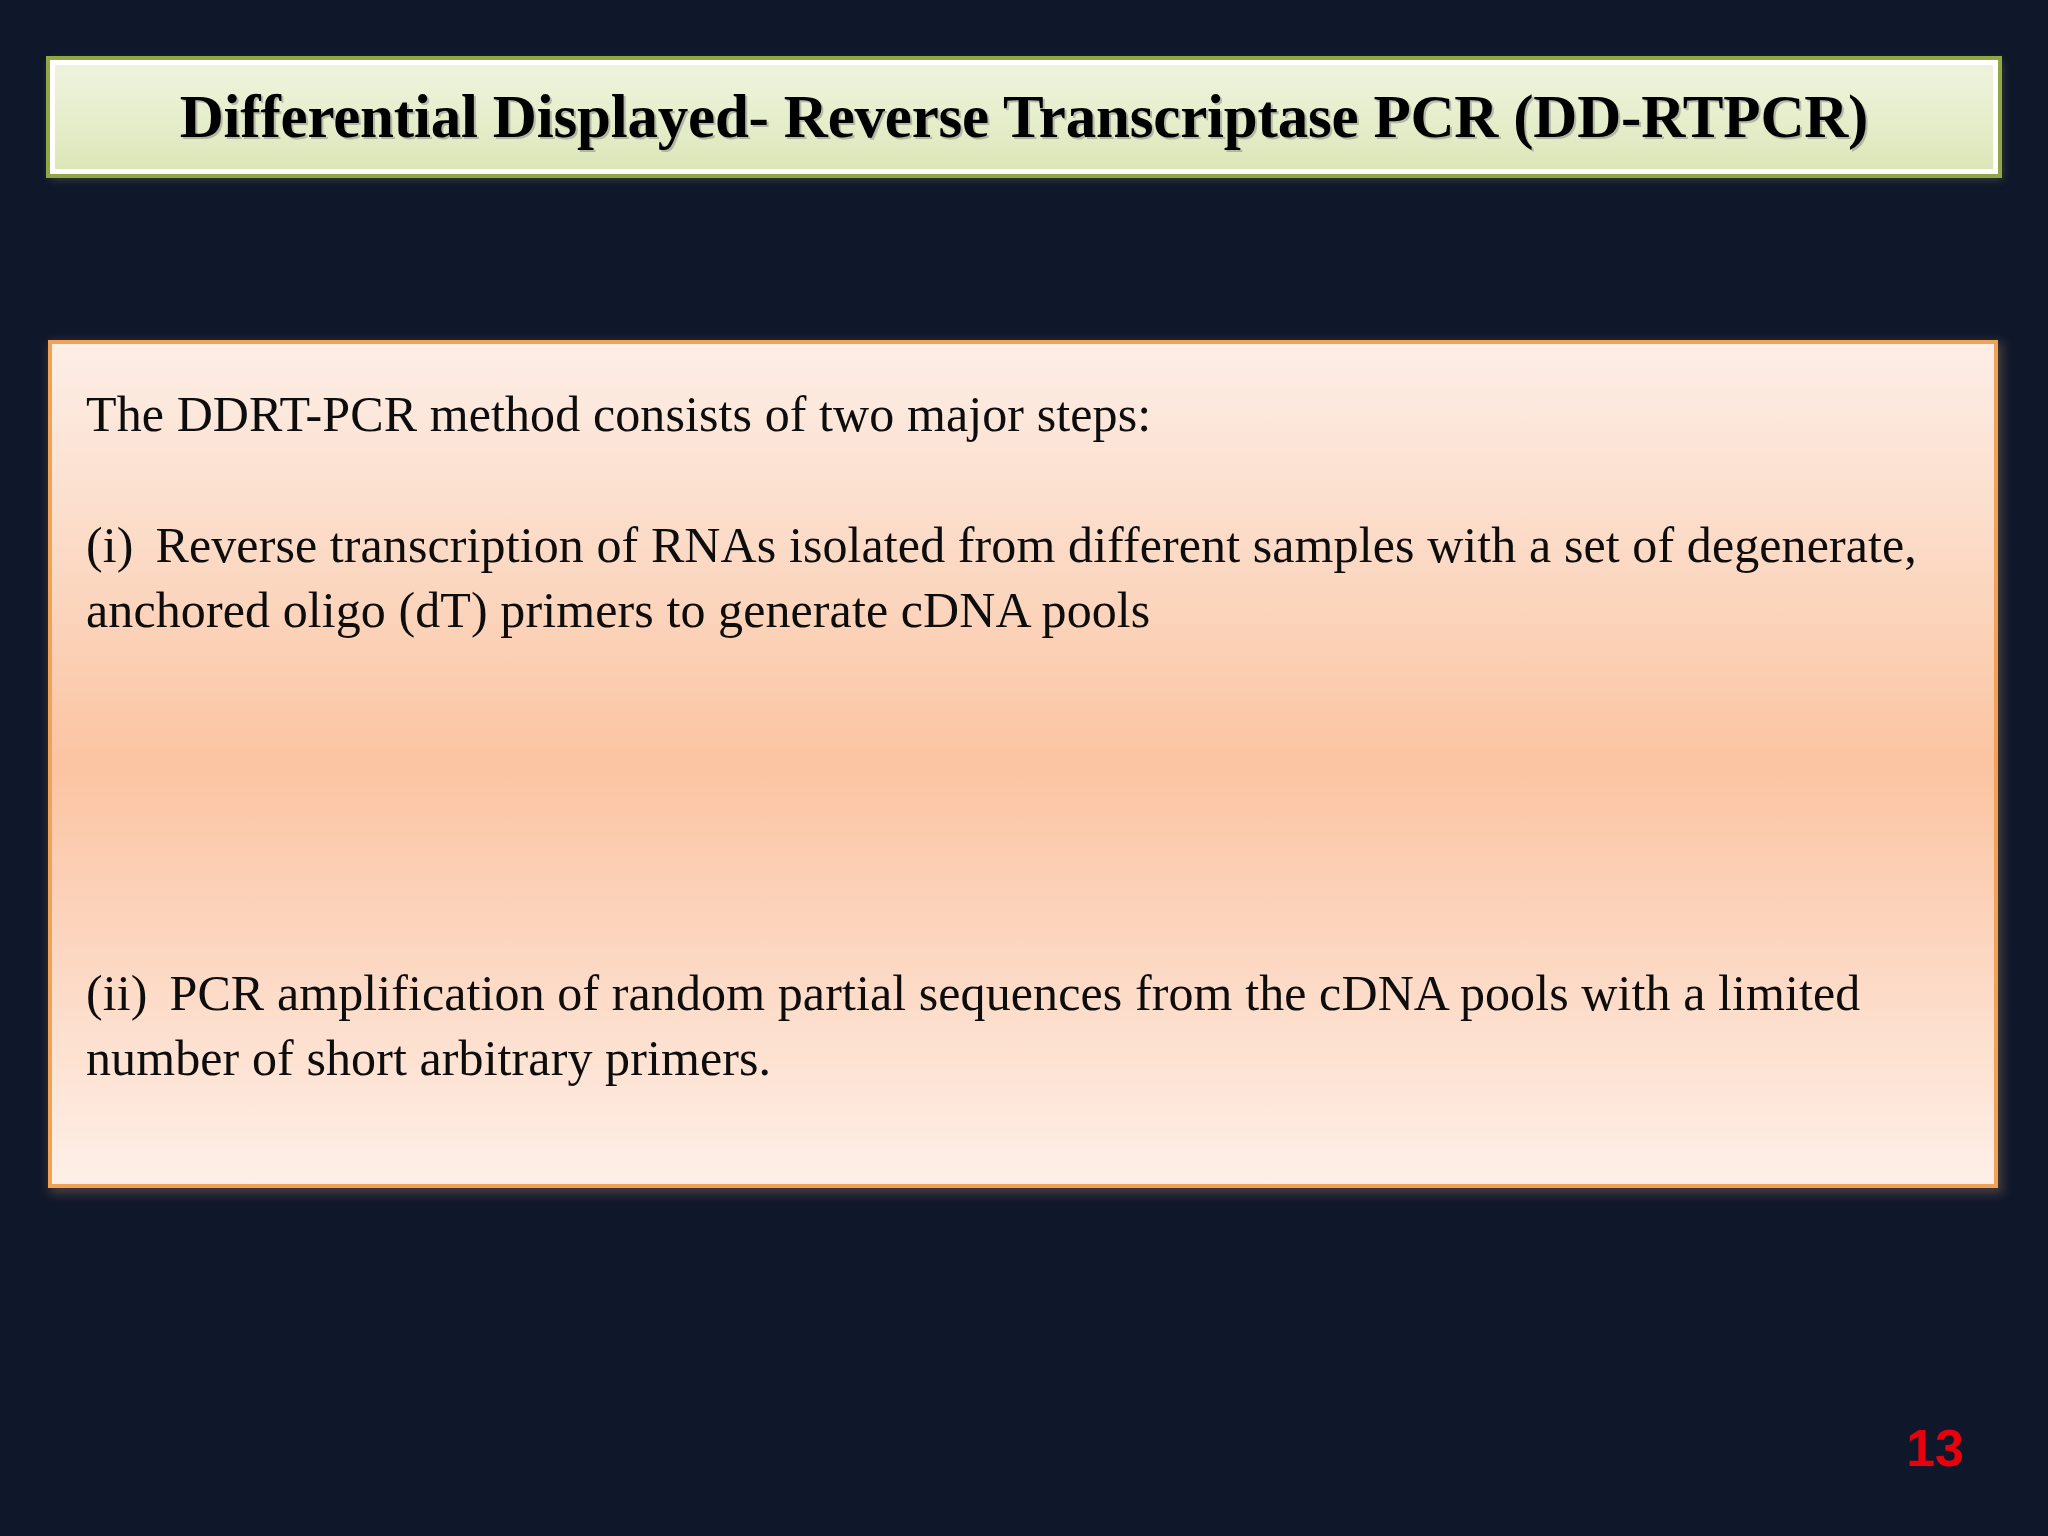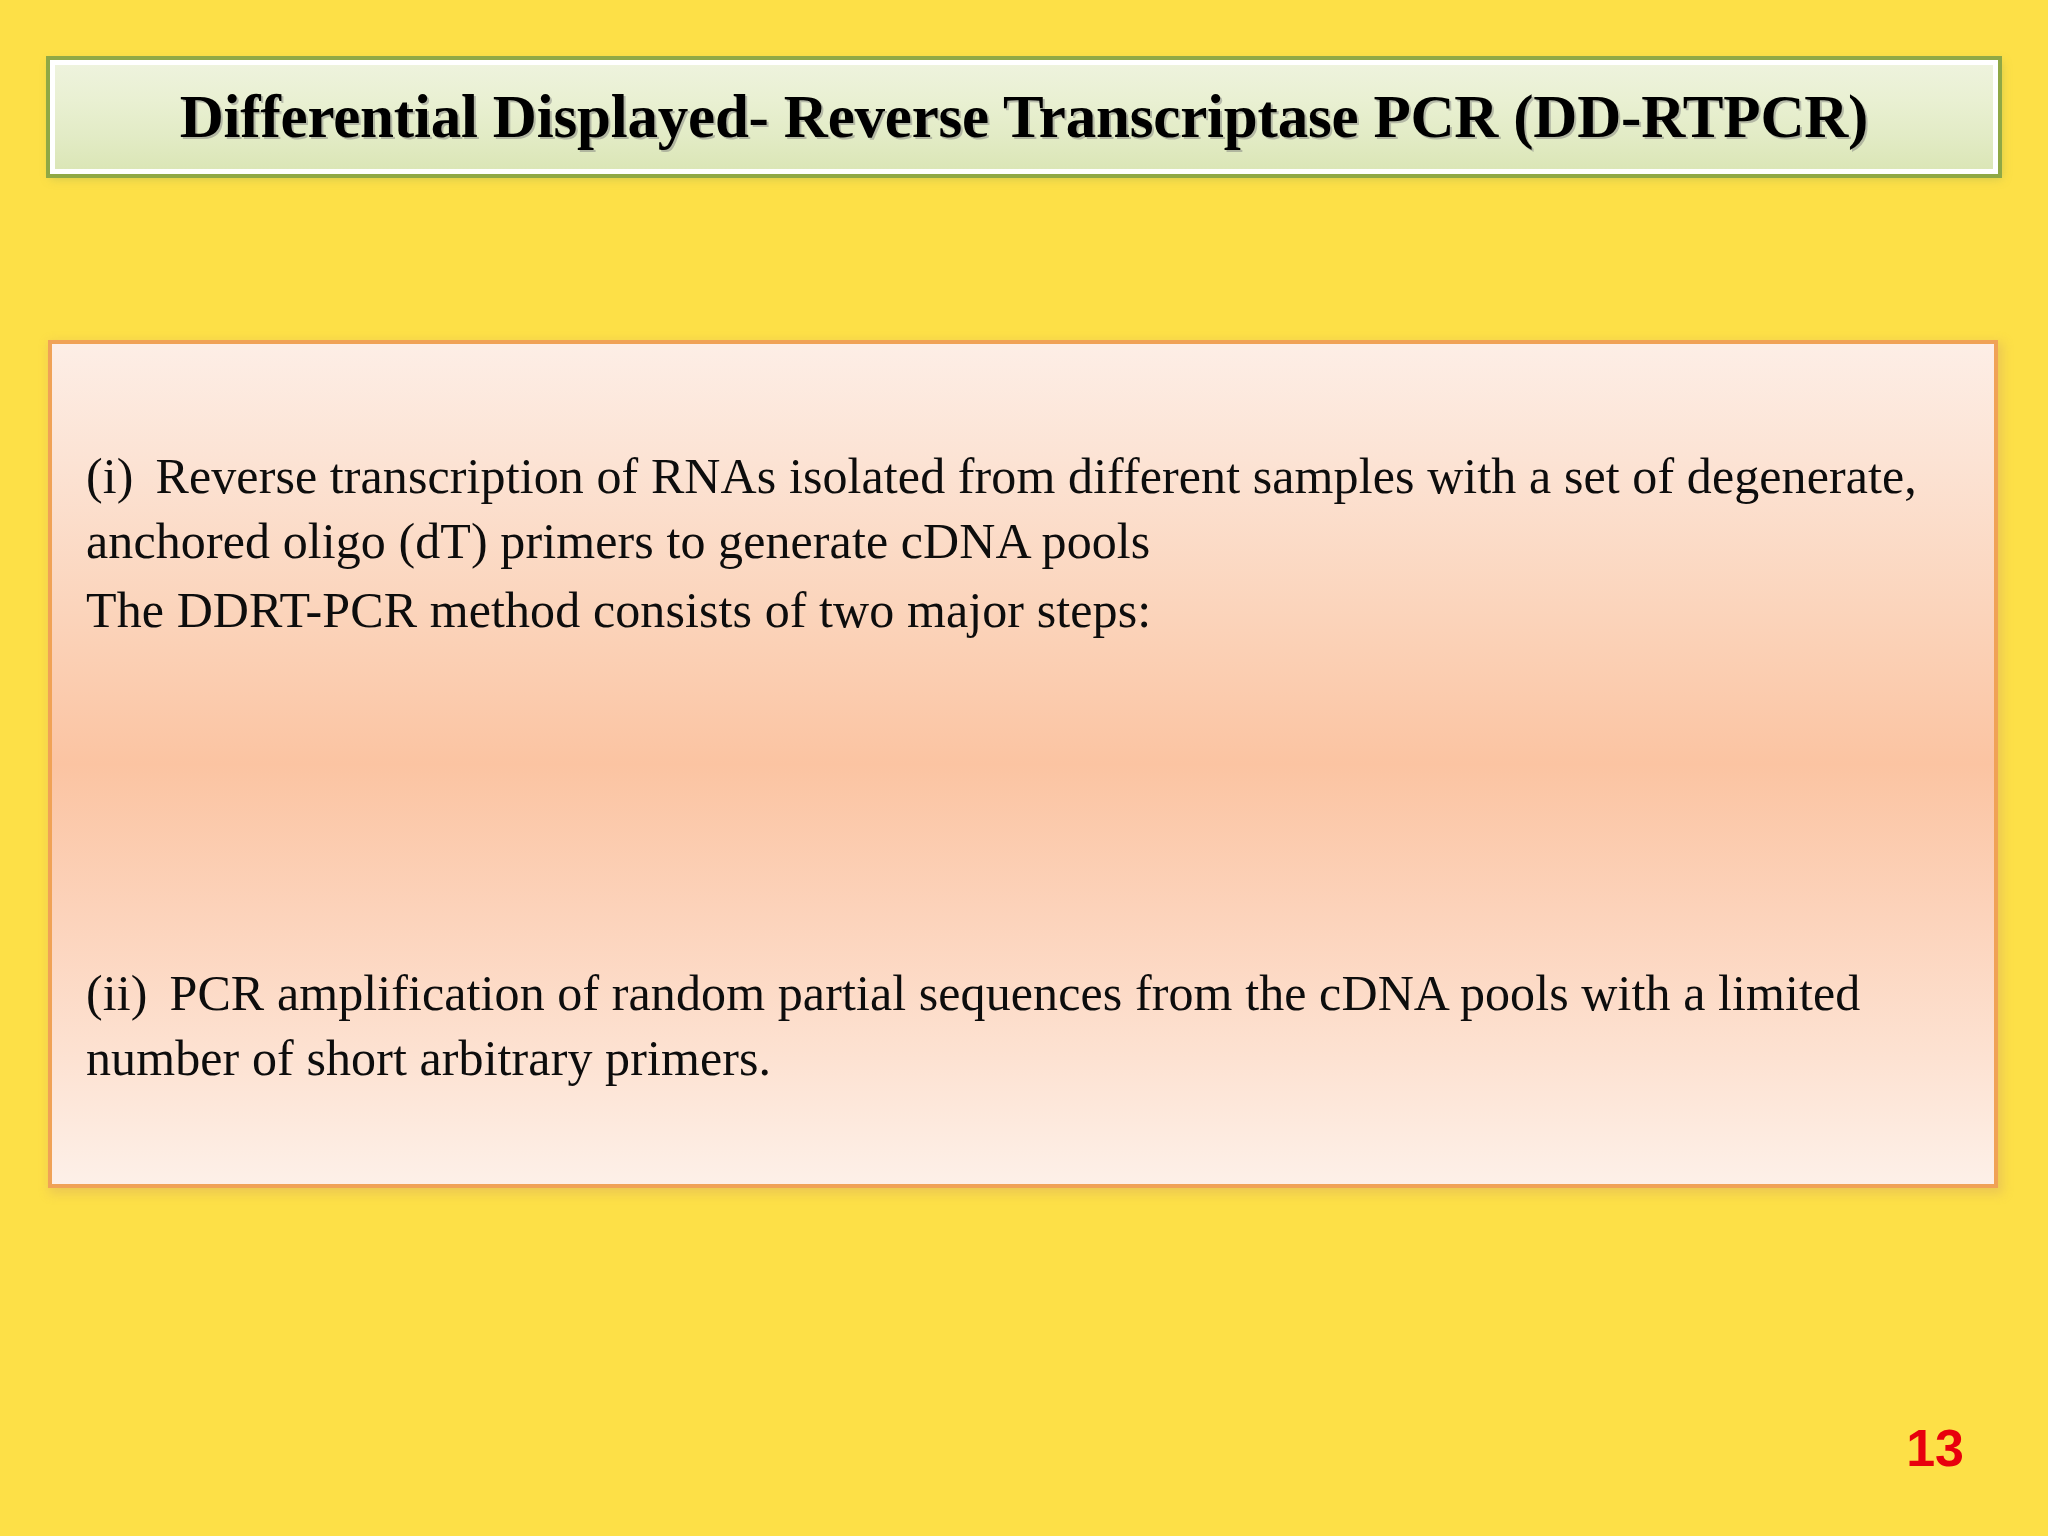--- a/index.html
+++ b/index.html
@@ -12,21 +12,21 @@
     height: 1536px;
     overflow: hidden;
     font-family: "Liberation Serif", "DejaVu Serif", serif;
     position: relative;
   }
 
   
   .slide {
     position: absolute;
     inset: 0;
-    background: #fde047;
+    background: #0f172a;
   }
 
   
   .title-box {
     position: absolute;
     left: 50px;
     top: 60px;
     width: 1948px;
     height: 114px;
     box-sizing: border-box;
@@ -111,26 +111,26 @@
 <body>
 
 <div class="slide">
 
   <div class="title-box">
     <span class="title-text">Differential Displayed- Reverse Transcriptase PCR (DD-RTPCR)</span>
   </div>
 
   <div class="body-box">
 
+    <p class="para para-intro">
+      <span>The DDRT-PCR method consists of two major steps:</span>
+    </p>
+
     <p class="para para-i">
       <span>(i)</span><span class="marker-gap"></span><span>Reverse transcription of RNAs isolated from different samples with a set of degenerate, anchored oligo (dT) primers to generate cDNA pools</span>
-    </p>
-
-    <p class="para para-intro">
-      <span>The DDRT-PCR method consists of two major steps:</span>
     </p>
 
     <p class="para para-ii">
       <span>(ii)</span><span class="marker-gap"></span><span>PCR amplification of random partial sequences from the cDNA pools with a limited number of short arbitrary primers.</span>
     </p>
 
   </div>
 
   <div class="page-number">13</div>
 

